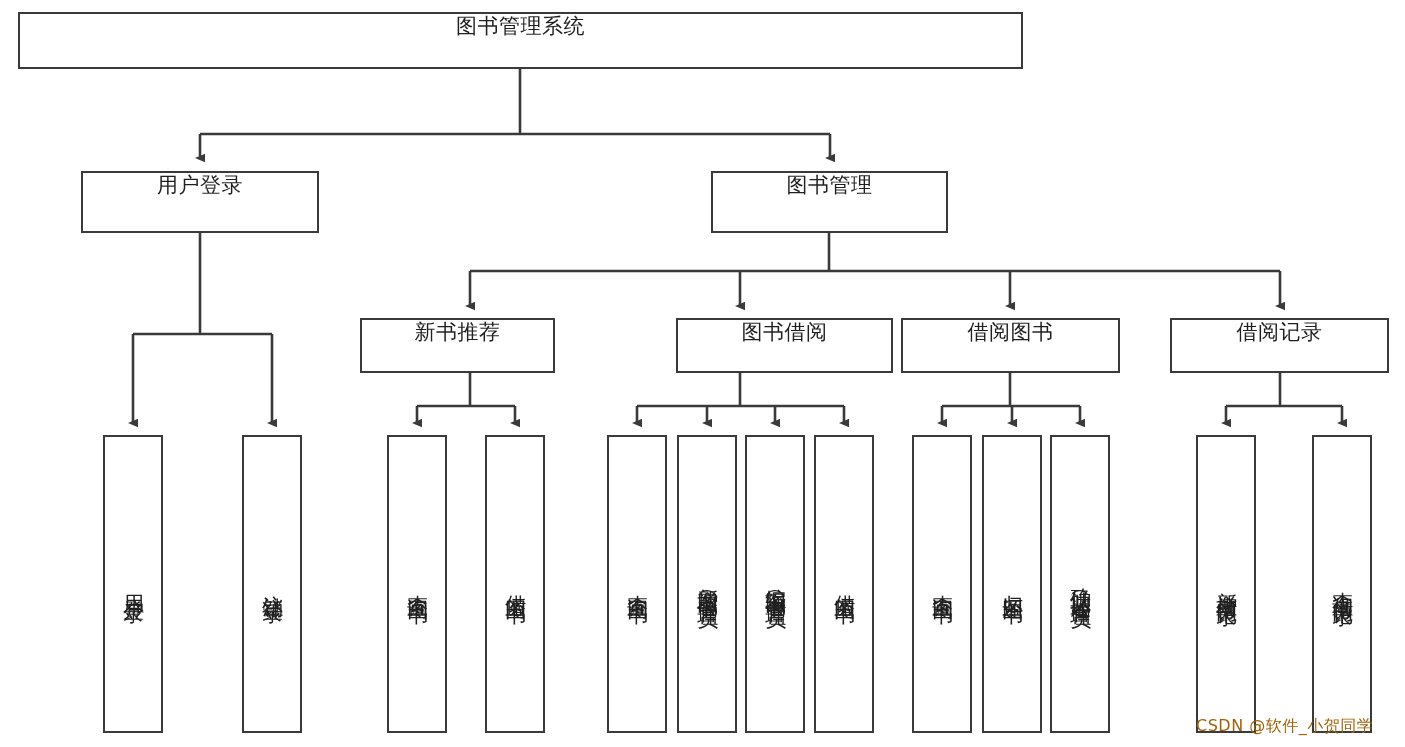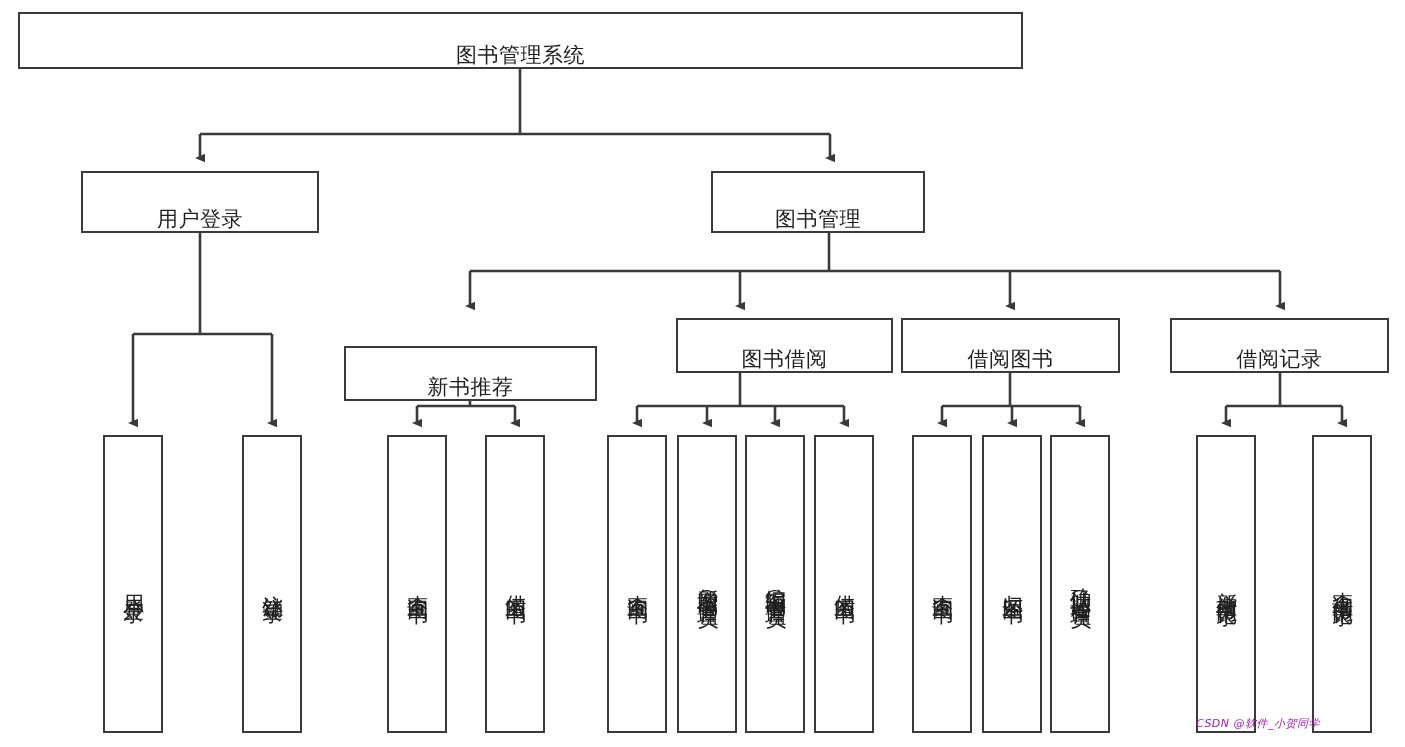--- a/index.html
+++ b/index.html
@@ -23,21 +23,21 @@
     top: 0;
     width: 1405px;
     height: 747px;
   }
   .node-box {
     position: absolute;
     box-sizing: border-box;
     border: 2.5px solid #3a3a3a;
     background: #ffffff;
     display: flex;
-    align-items: flex-end;
+    align-items: flex-start;
     justify-content: center;
     color: #222222;
   }
   .node-label {
     font-size: 21px;
     line-height: 1.15;
     letter-spacing: 0.5px;
     white-space: nowrap;
     color: #1f1f1f;
   }
@@ -55,25 +55,24 @@
     writing-mode: vertical-rl;
     text-orientation: upright;
     font-size: 21px;
     line-height: 1.32;
     letter-spacing: 3px;
     white-space: nowrap;
     color: #1f1f1f;
   }
   .watermark {
     position: absolute;
-    font-size: 11px;
-    color: #a21caf;
+    font-size: 16px;
+    color: #a16207;
     white-space: nowrap;
     letter-spacing: 0.5px;
-    font-style: italic;
   }
 </style>
 </head>
 <body>
 
 <div id="canvas">
 
   <svg id="diagram-svg" viewBox="0 0 1405 747" xmlns="http://www.w3.org/2000/svg">
     <defs>
       <marker id="arrow" markerWidth="10" markerHeight="10" refX="4.2" refY="5" orient="auto" markerUnits="userSpaceOnUse">
@@ -124,25 +123,25 @@
     </g>
   </svg>
 
   <div class="node-box" style="left:18px; top:12px; width:1005px; height:57px;">
     <span class="node-label">图书管理系统</span>
   </div>
 
   <div class="node-box" style="left:81px; top:171px; width:238px; height:62px;">
     <span class="node-label">用户登录</span>
   </div>
-  <div class="node-box" style="left:711px; top:171px; width:214px; height:62px;">
+  <div class="node-box" style="left:711px; top:171px; width:237px; height:62px;">
     <span class="node-label">图书管理</span>
   </div>
 
-  <div class="node-box" style="left:344px; top:318px; width:253px; height:55px;margin-top:28px;">
+  <div class="node-box" style="left:360px; top:318px; width:195px; height:55px;">
     <span class="node-label">新书推荐</span>
   </div>
   <div class="node-box" style="left:632px; top:318px; width:217px; height:55px;margin-left:44px;">
     <span class="node-label">图书借阅</span>
   </div>
   <div class="node-box" style="left:901px; top:318px; width:219px; height:55px;">
     <span class="node-label">借阅图书</span>
   </div>
   <div class="node-box" style="left:1170px; top:318px; width:219px; height:55px;">
     <span class="node-label">借阅记录</span>

